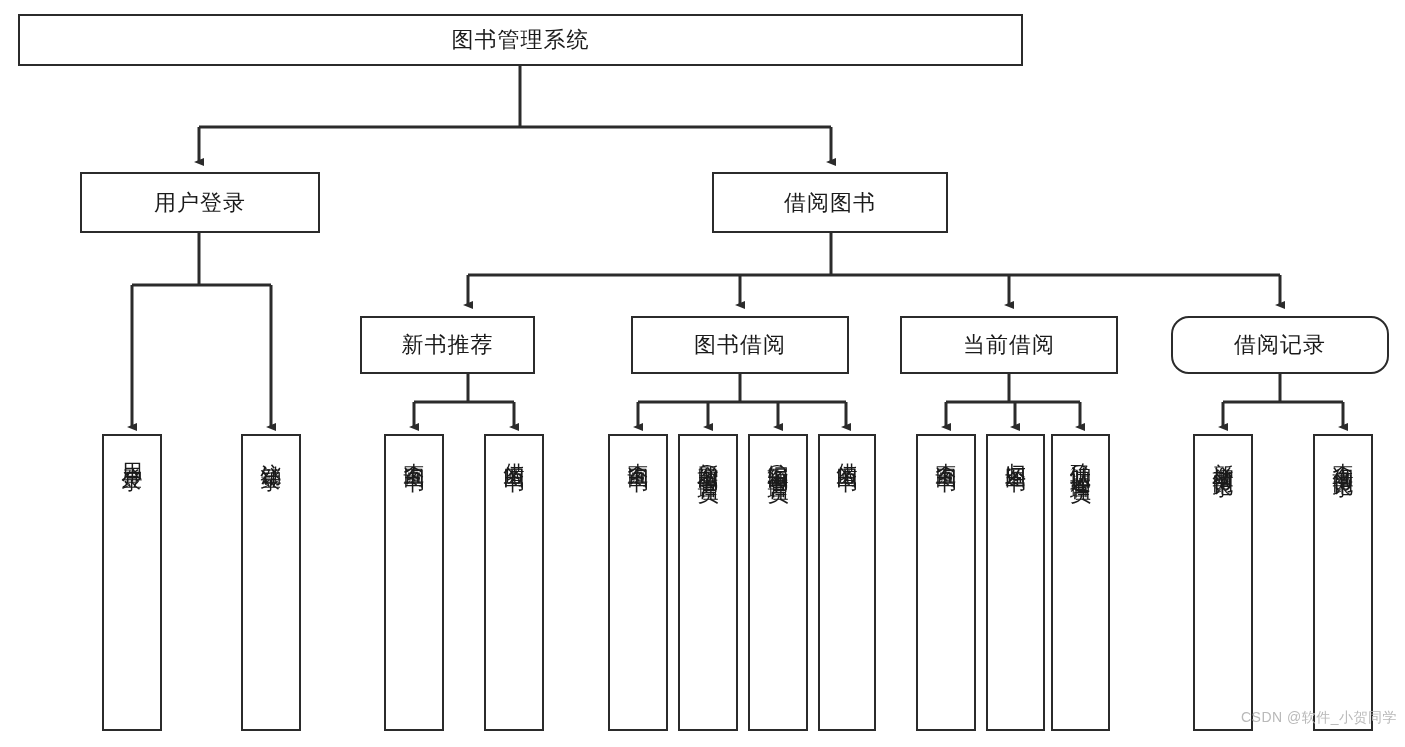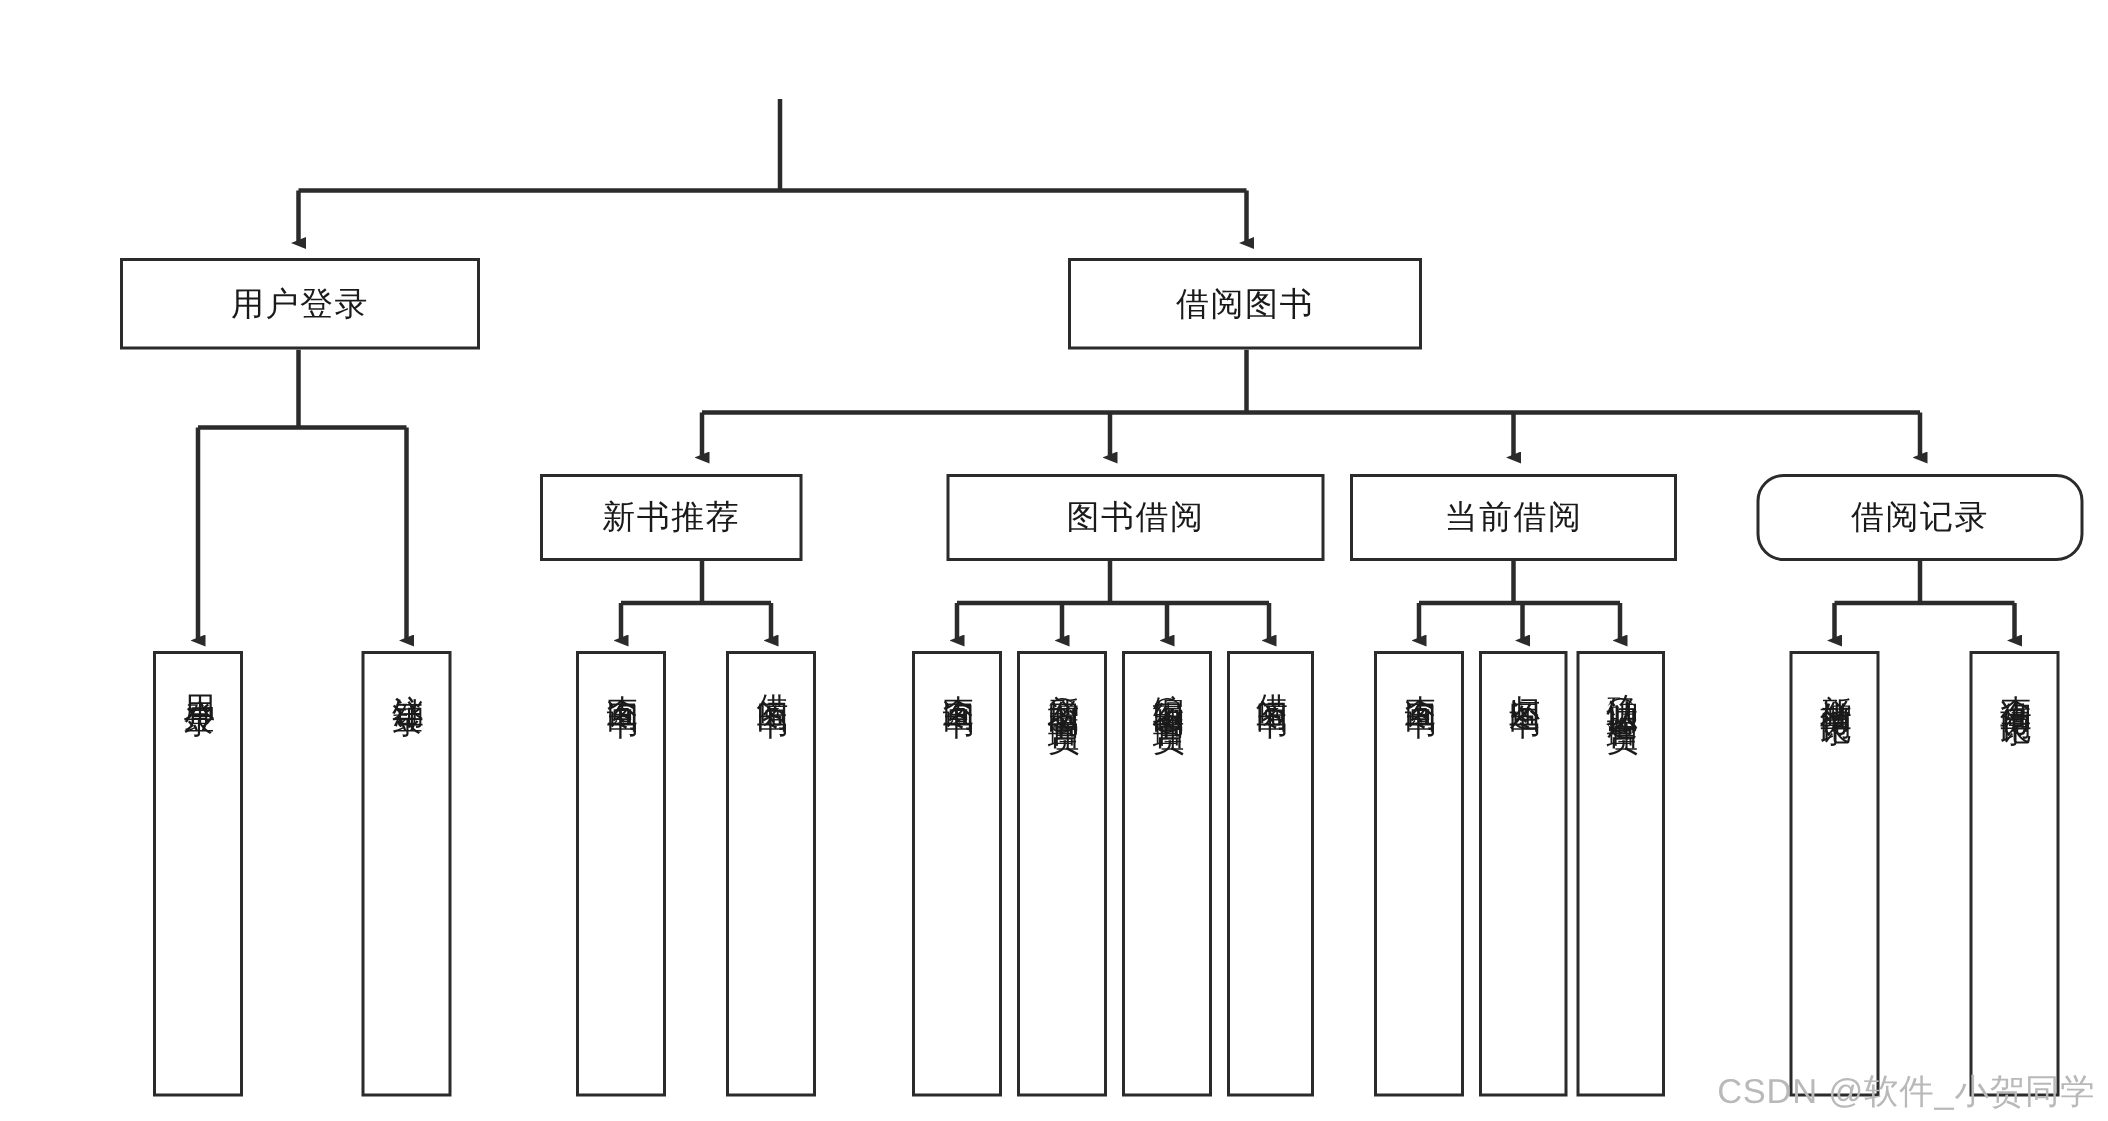--- a/index.html
+++ b/index.html
@@ -48,22 +48,22 @@
     text-orientation: upright;
     font-size: 21px;
     line-height: 1.05;
     letter-spacing: 3px;
     white-space: nowrap;
     text-align: left;
   }
   .watermark {
     position: absolute;
     right: 8px;
-    bottom: 4px;
-    font-size: 23px;
+    bottom: 20px;
+    font-size: 14px;
     color: #b9b9b9;
     letter-spacing: 0.5px;
     white-space: nowrap;
     pointer-events: none;
   }
 </style>
 </head>
 <body>
 
 <div id="canvas">
@@ -111,32 +111,35 @@
       <path d="M1015,402 L1015,427" marker-end="url(#arrow)"></path>
       <path d="M1080,402 L1080,427" marker-end="url(#arrow)"></path>
 
       <path d="M1280,374 L1280,402"></path>
       <path d="M1223,402 L1343,402"></path>
       <path d="M1223,402 L1223,427" marker-end="url(#arrow)"></path>
       <path d="M1343,402 L1343,427" marker-end="url(#arrow)"></path>
     </g>
   </svg>
 
+  <div class="node horiz" style="left:18px; top:14px; width:1005px; height:52px;">
+    <span>图书管理系统</span>
+  </div>
 
   <div class="node horiz" style="left:80px; top:172px; width:240px; height:61px;">
     <span>用户登录</span>
   </div>
   <div class="node horiz" style="left:712px; top:172px; width:236px; height:61px;">
     <span>借阅图书</span>
   </div>
 
   <div class="node horiz" style="left:360px; top:316px; width:175px; height:58px;">
     <span>新书推荐</span>
   </div>
-  <div class="node horiz" style="left:631px; top:316px; width:252px; height:58px;">
+  <div class="node horiz" style="left:631px; top:316px; width:218px; height:58px;">
     <span>图书借阅</span>
   </div>
   <div class="node horiz" style="left:900px; top:316px; width:218px; height:58px;">
     <span>当前借阅</span>
   </div>
   <div class="node horiz" style="left:1171px; top:316px; width:218px; height:58px;border-radius:18px;">
     <span>借阅记录</span>
   </div>
 
   <div class="node vert" style="left:102px; top:434px; width:60px; height:297px;">

